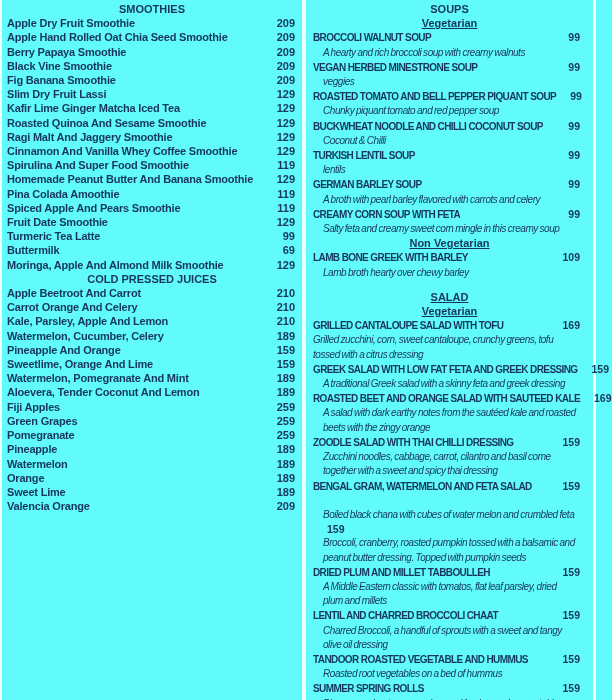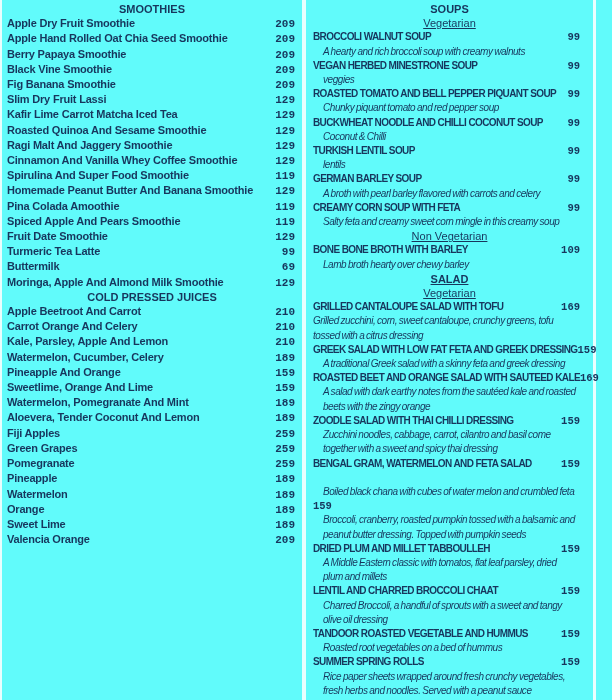--- a/index.html
+++ b/index.html
@@ -15,33 +15,33 @@
     border-left:2px solid var(--dv,#E9FEFE);
     border-right:3px solid var(--dv,#E9FEFE);
   }
   .col{box-sizing:border-box;padding-top:2px;}
   .left{flex:0 0 300px;width:300px;}
   .vdivider{flex:0 0 4px;background:var(--dv,#E9FEFE);}
   .right{flex:1 1 auto;min-width:0;}
   .sec-title{
     font-weight:bold;font-size:11px;line-height:14.2px;text-align:center;
   }
-  .u{text-decoration:underline;}
+  .u{text-decoration:underline;margin-top:10px;}
   .sub-title{
-    font-weight:normal;font-size:11px;line-height:14.2px;text-align:center;
+    font-weight:bold;font-size:11px;line-height:14.2px;text-align:center;
     text-decoration:underline;
   }
   .row{
     display:flex;justify-content:space-between;align-items:baseline;
     font-weight:bold;line-height:14.2px;
   }
   .left .row{font-size:11px;letter-spacing:-0.2px;padding:0 7px 0 5px;}
   .right .row{font-size:10px;letter-spacing:-0.6px;padding:0 13px 0 7px;}
   .nm{white-space:nowrap;}
-  .pr{flex:0 0 auto;margin-left:0;letter-spacing:0;font-family:Liberation Mono, monospace;}
+  .pr{flex:0 0 auto;margin-left:14px;letter-spacing:0;}
   .left .pr{font-size:11px;}
   .right .pr{font-size:10.5px;}
   .desc{
     font-style:italic;font-size:10px;line-height:14.2px;
     letter-spacing:-0.45px;word-spacing:-0.6px;
     padding:0 16px 0 17px;
   }
   .desc.noindent{padding-left:7px;}
   .spacer{height:14.2px;}
 </style>
@@ -69,21 +69,21 @@
       </div>
       <div class="row">
         <span class="nm">Fig Banana Smoothie</span>
         <span class="pr">209</span>
       </div>
       <div class="row">
         <span class="nm">Slim Dry Fruit Lassi</span>
         <span class="pr">129</span>
       </div>
       <div class="row">
-        <span class="nm">Kafir Lime Carrot Matcha Iced Tea</span>
+        <span class="nm">Kafir Lime Ginger Matcha Iced Tea</span>
         <span class="pr">129</span>
       </div>
       <div class="row">
         <span class="nm">Roasted Quinoa And Sesame Smoothie</span>
         <span class="pr">129</span>
       </div>
       <div class="row">
         <span class="nm">Ragi Malt And Jaggery Smoothie</span>
         <span class="pr">129</span>
       </div>
@@ -223,21 +223,21 @@
         <span class="pr">99</span>
       </div>
       <div class="desc">A broth with pearl barley flavored with carrots and celery</div>
       <div class="row">
         <span class="nm">CREAMY CORN SOUP WITH FETA</span>
         <span class="pr">99</span>
       </div>
       <div class="desc">Salty feta and creamy sweet corn mingle in this creamy soup</div>
       <div class="sub-title">Non Vegetarian</div>
       <div class="row">
-        <span class="nm">BONE BONE BROTH WITH BARLEY</span>
+        <span class="nm">LAMB BONE GREEK WITH BARLEY</span>
         <span class="pr">109</span>
       </div>
       <div class="desc">Lamb broth hearty over chewy barley</div>
       <div class="sec-title u">SALAD</div>
       <div class="sub-title">Vegetarian</div>
       <div class="row">
         <span class="nm">GRILLED CANTALOUPE SALAD WITH TOFU</span>
         <span class="pr">169</span>
       </div>
       <div class="desc noindent">Grilled zucchini, corn, sweet cantaloupe, crunchy greens, tofu tossed with a citrus dressing</div>

